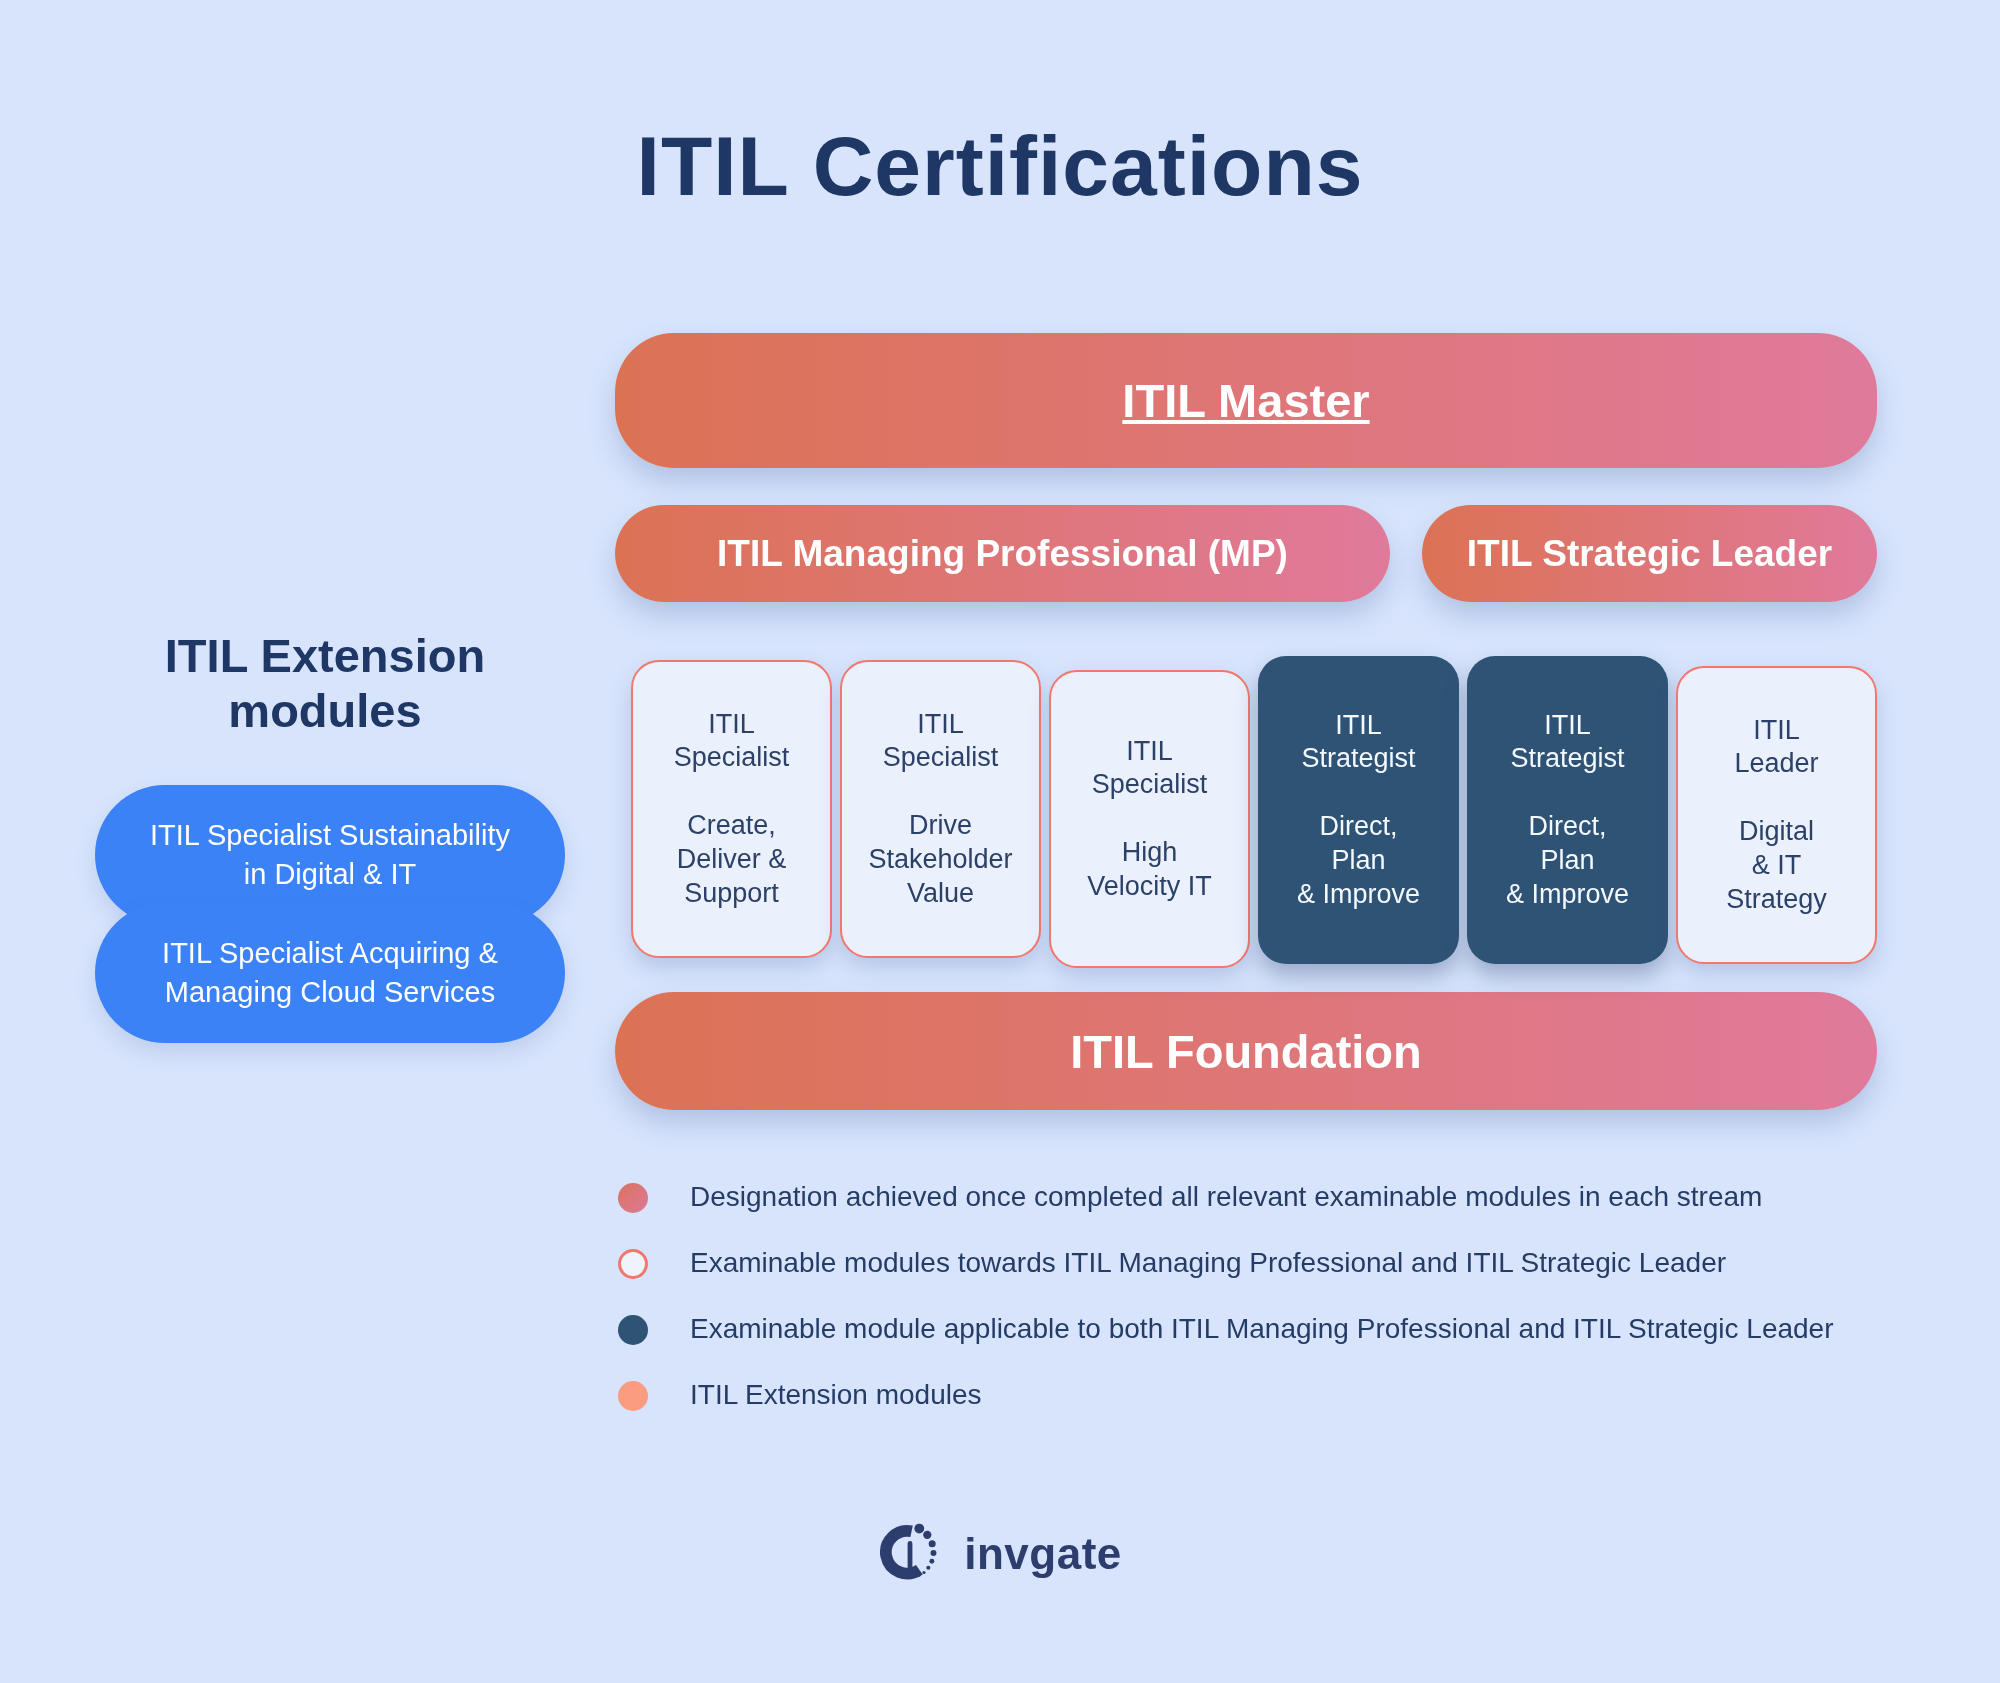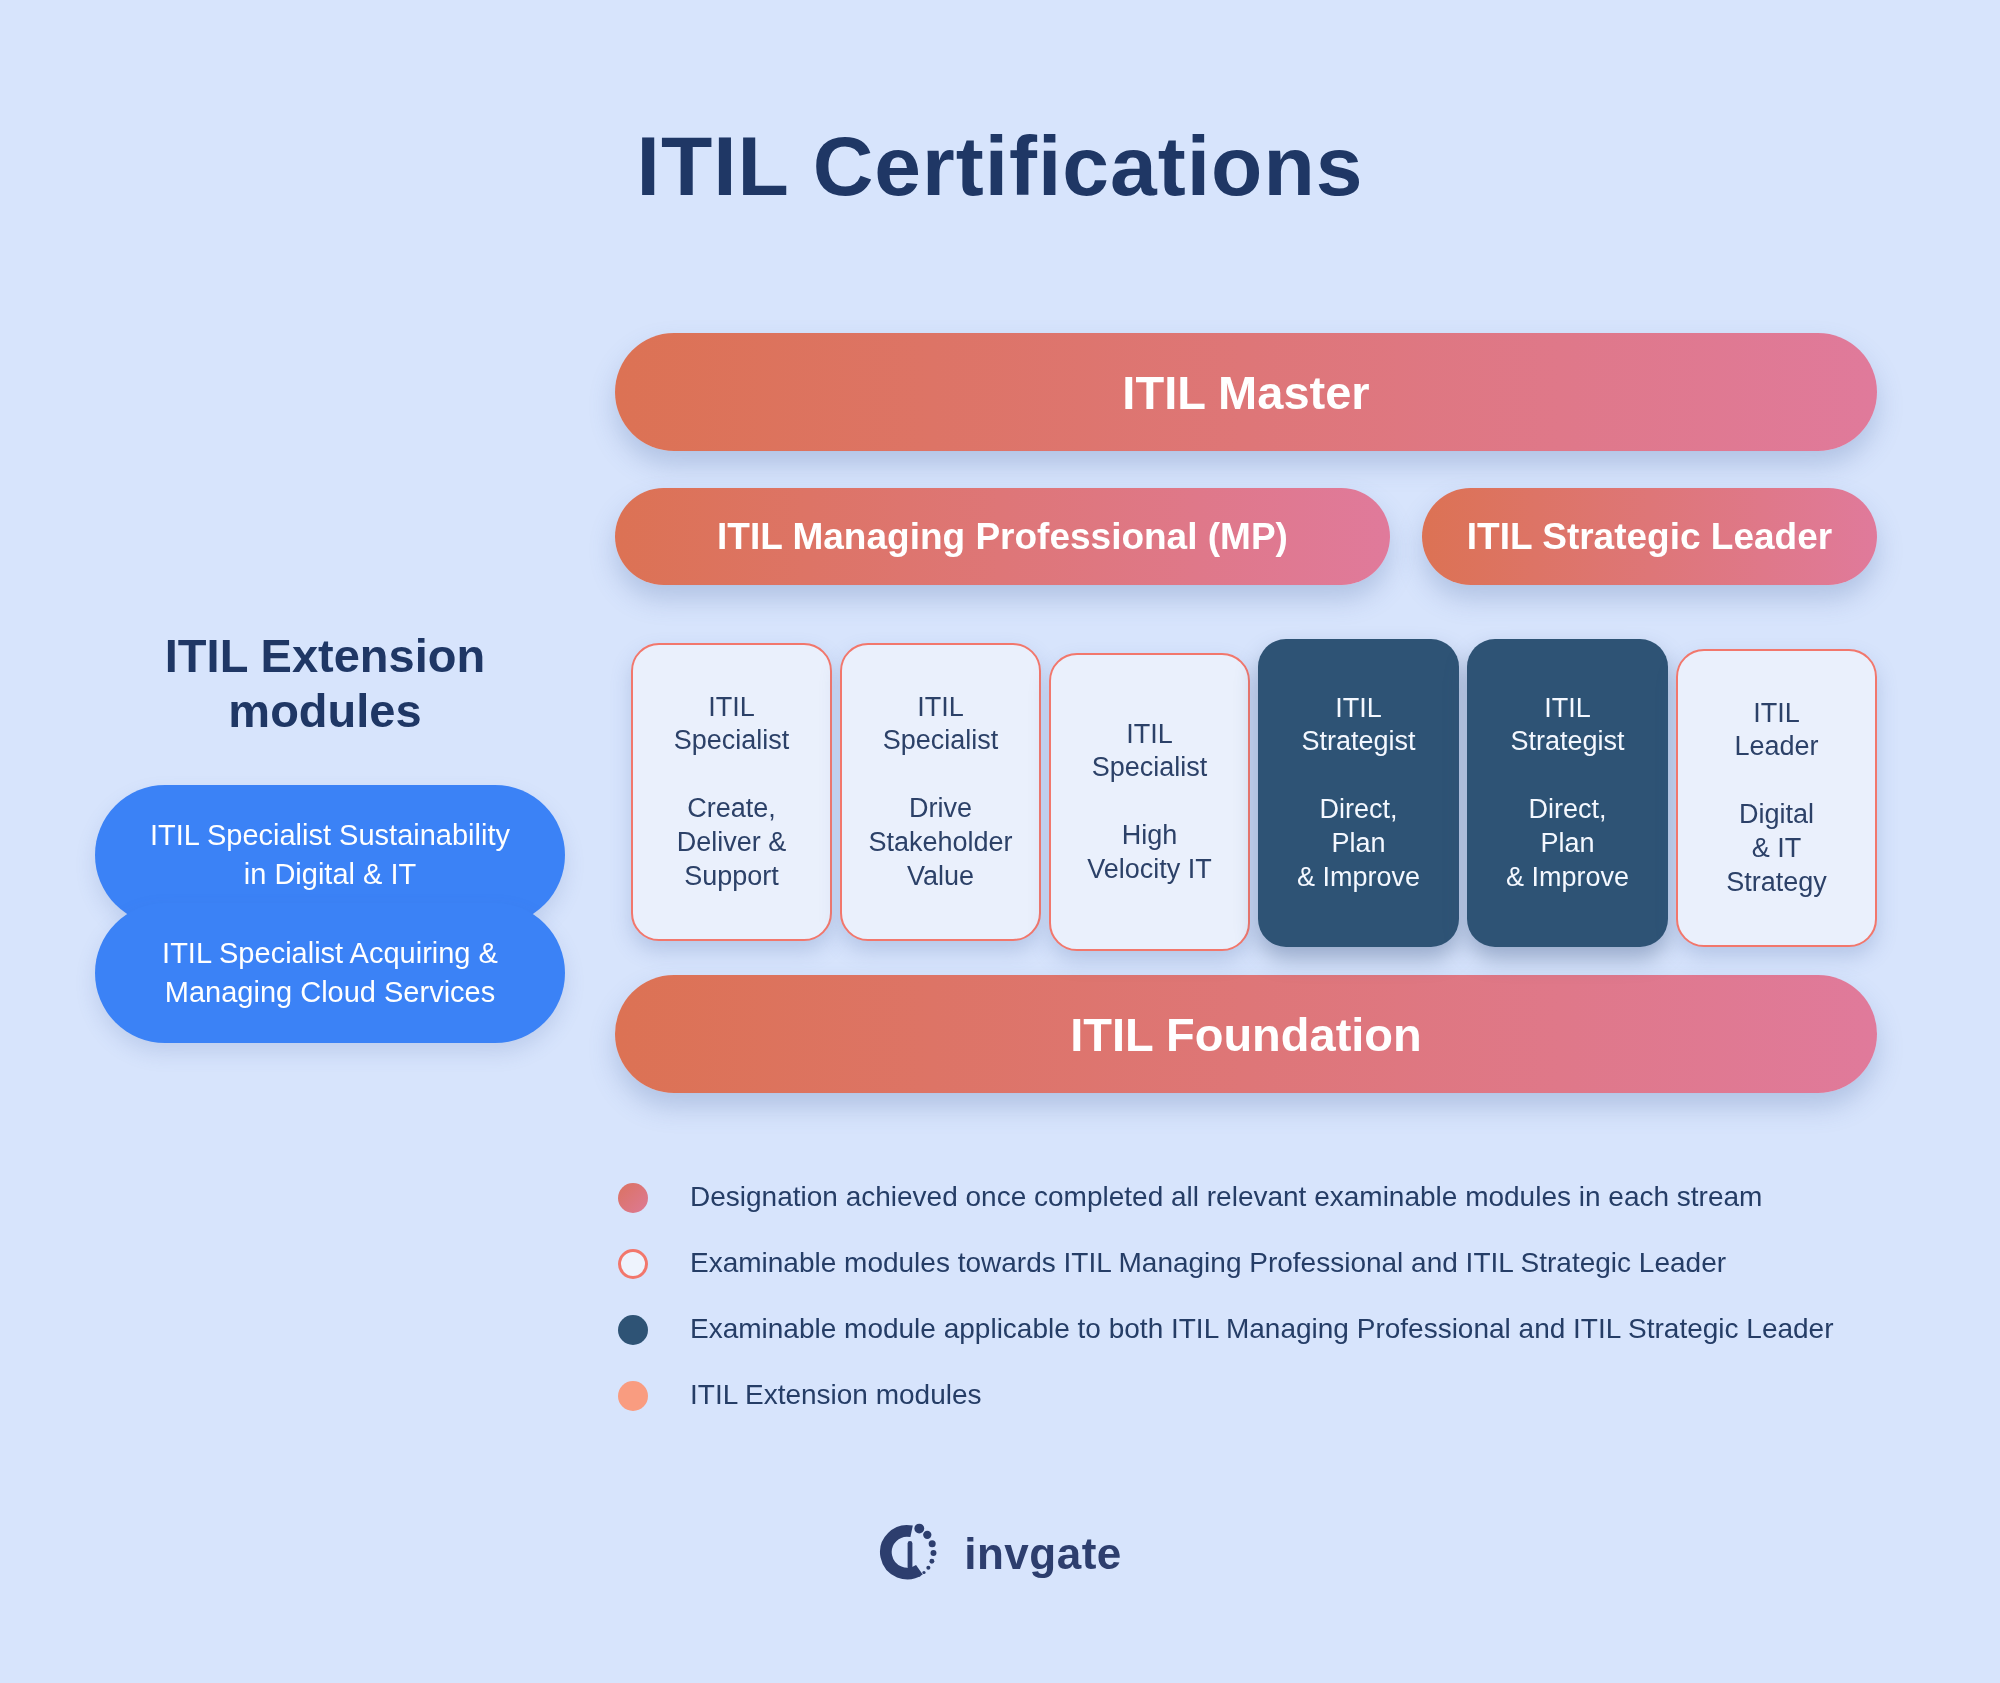--- a/index.html
+++ b/index.html
@@ -24,21 +24,21 @@
   
   .main-col{position:absolute;left:615px;top:333px;width:1262px;}
 
   .banner{
     width:100%;
     background:linear-gradient(90deg,#DC7254 0%,#E07A9B 100%);
     color:#FFFFFF;
     display:flex;align-items:center;justify-content:center;
     box-shadow:0 14px 26px rgba(82,110,170,0.28);
   }
-  .banner-master{height:118px;border-radius:59px;font-size:47px;font-weight:700;}
+  .banner-master{height:135px;border-radius:59px;font-size:47px;font-weight:700;text-decoration:underline;}
   .banner-foundation{height:118px;border-radius:59px;font-size:47px;font-weight:700;margin-top:16px;}
 
   .row2{display:flex;margin-top:37px;gap:12px;justify-content:space-between;}
   .banner-mp{width:775px;height:97px;border-radius:49px;font-size:37px;font-weight:700;}
   .banner-sl{width:455px;height:97px;border-radius:49px;font-size:37px;font-weight:700;}
 
   
   .cards{display:flex;margin-top:58px;justify-content:space-between;height:316px;padding-left:16px;}
   .card{
     width:201px;

